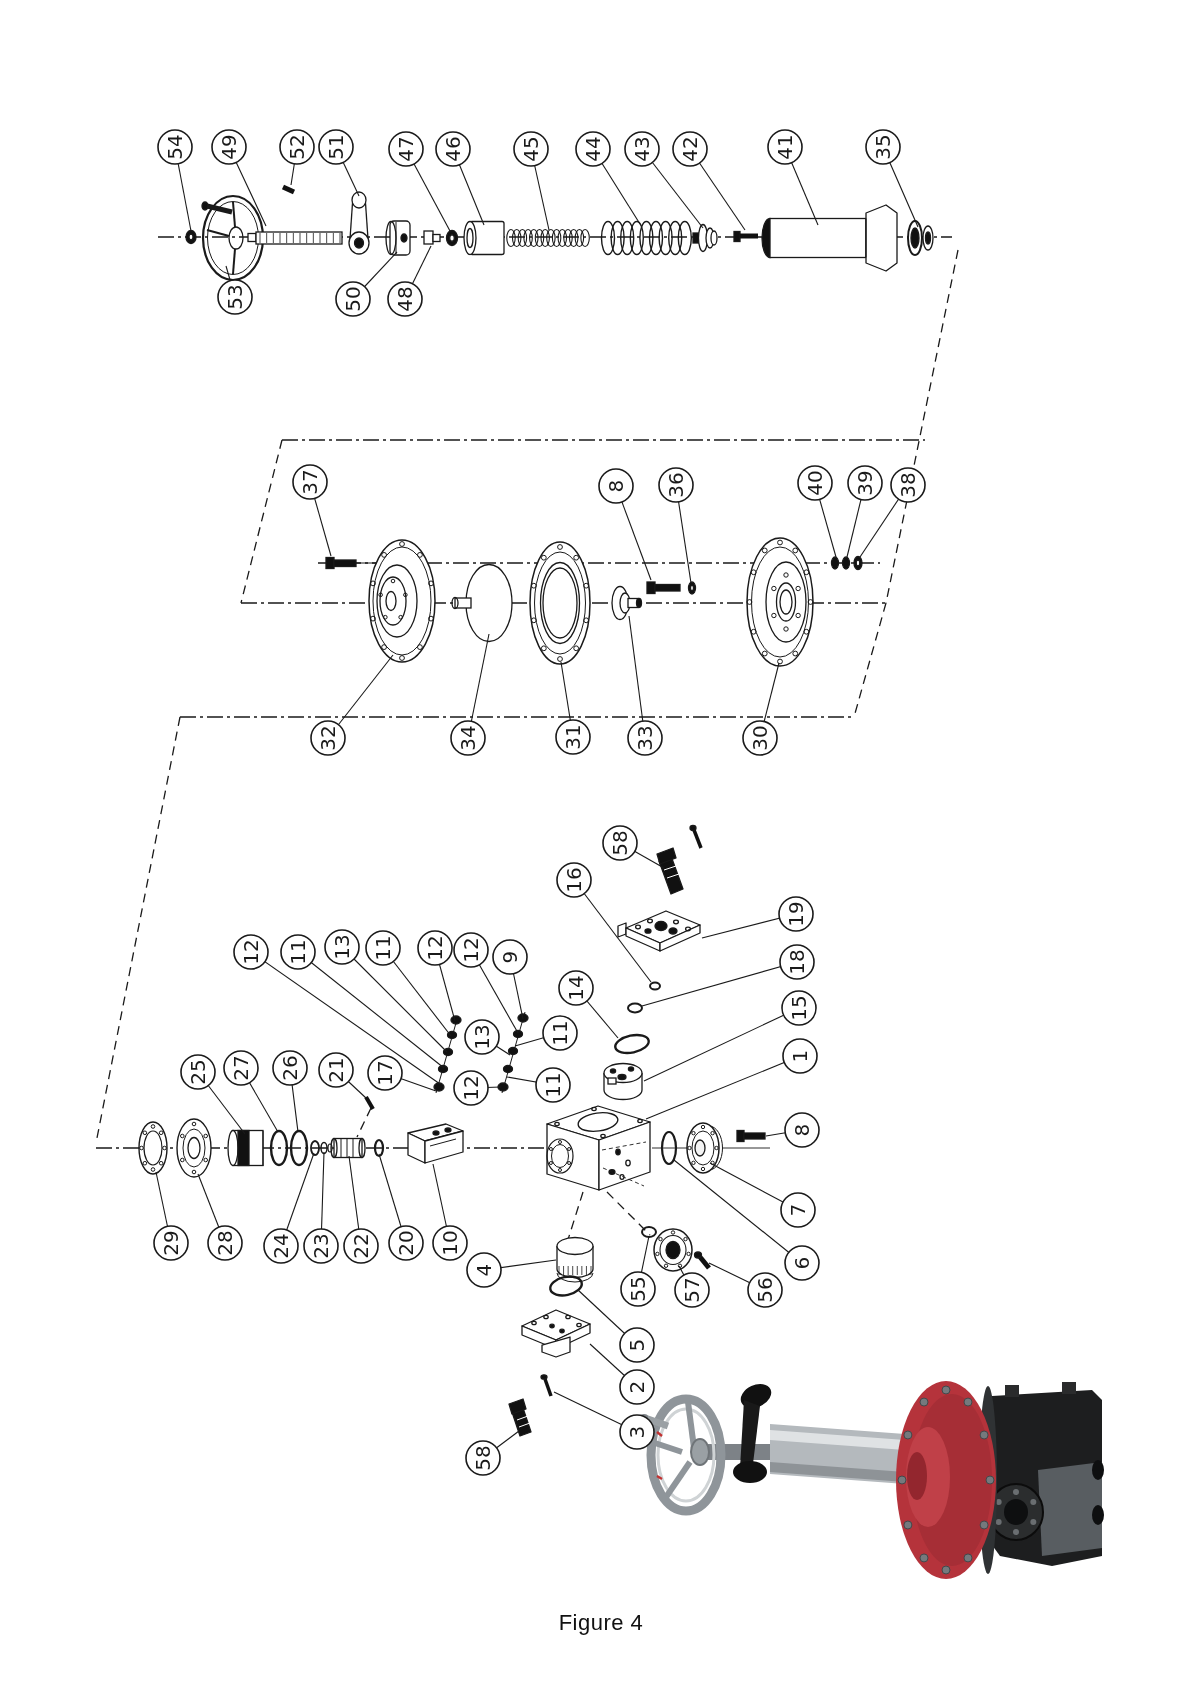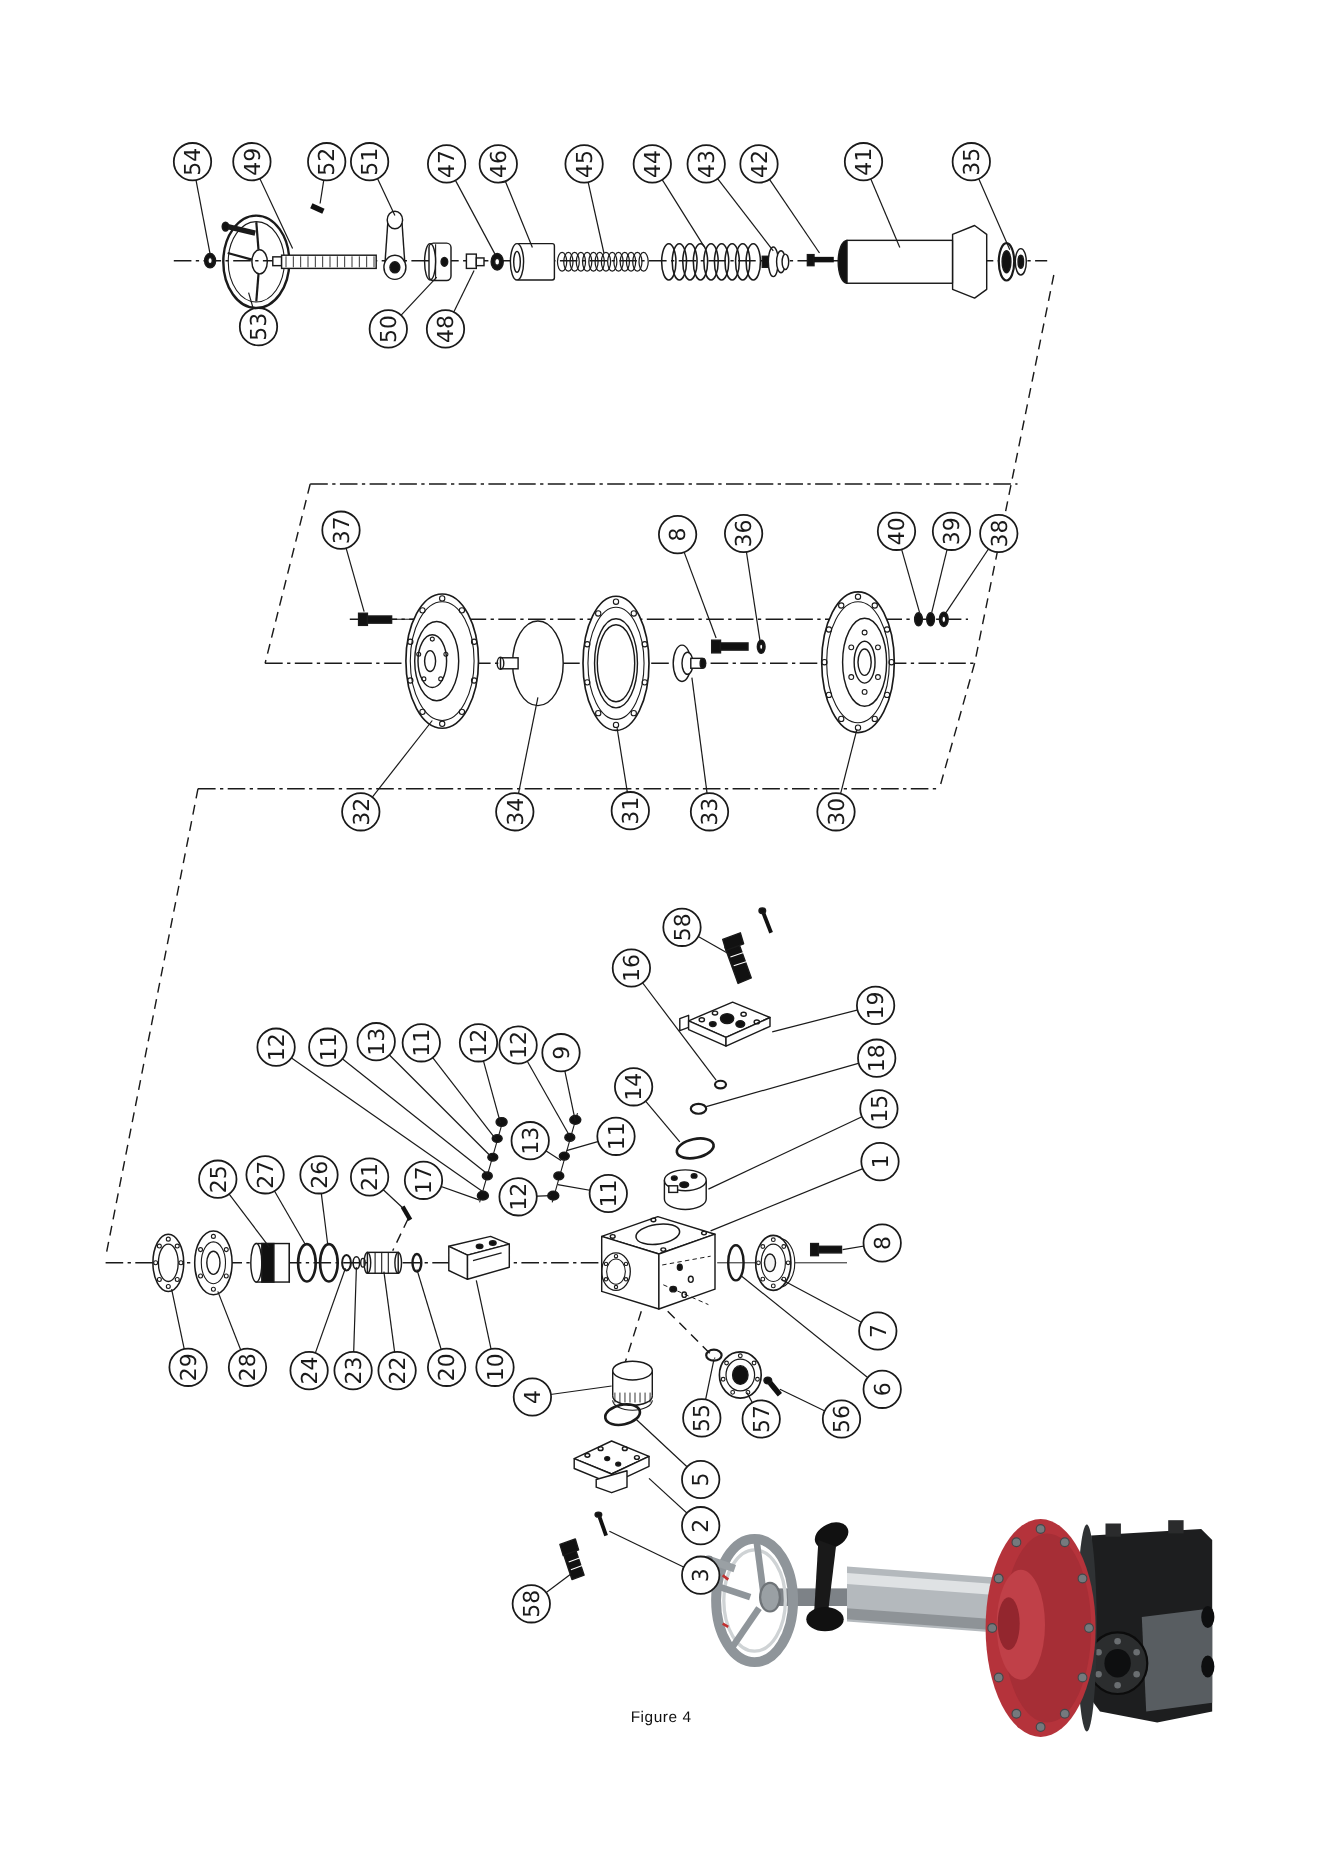--- a/index.html
+++ b/index.html
@@ -1,20 +1,20 @@
 <!DOCTYPE html>
 <html><head>
 <meta charset="utf-8">
 <style>
   html,body{margin:0;padding:0;background:#ffffff;}
   #stage{position:relative;width:1200px;height:1697px;background:#ffffff;overflow:hidden;
          font-family:"Liberation Sans",sans-serif;}
   #diagram{position:absolute;left:0;top:0;}
-  #caption{position:absolute;left:601px;top:1552px;transform:translateX(-50%);
-           font-size:14px;color:#111;letter-spacing:0.5px;white-space:nowrap;}
+  #caption{position:absolute;left:601px;top:1610px;transform:translateX(-50%);
+           font-size:22px;color:#111;letter-spacing:0.5px;white-space:nowrap;}
   svg text{font-family:"DejaVu Sans",sans-serif;}
 </style>
 </head>
 <body>
 <div id="stage">
 
 <svg id="diagram" width="1200" height="1697" viewBox="0 0 1200 1697">
       <g>
         <line x1="158" y1="237" x2="952" y2="237" stroke="#1a1a1a" stroke-width="1.3" stroke-dasharray="16 4 3 4" stroke-linecap="butt"></line>
         <line x1="958" y1="250" x2="886" y2="603" stroke="#1a1a1a" stroke-width="1.3" stroke-dasharray="9 6" stroke-linecap="butt"></line>

